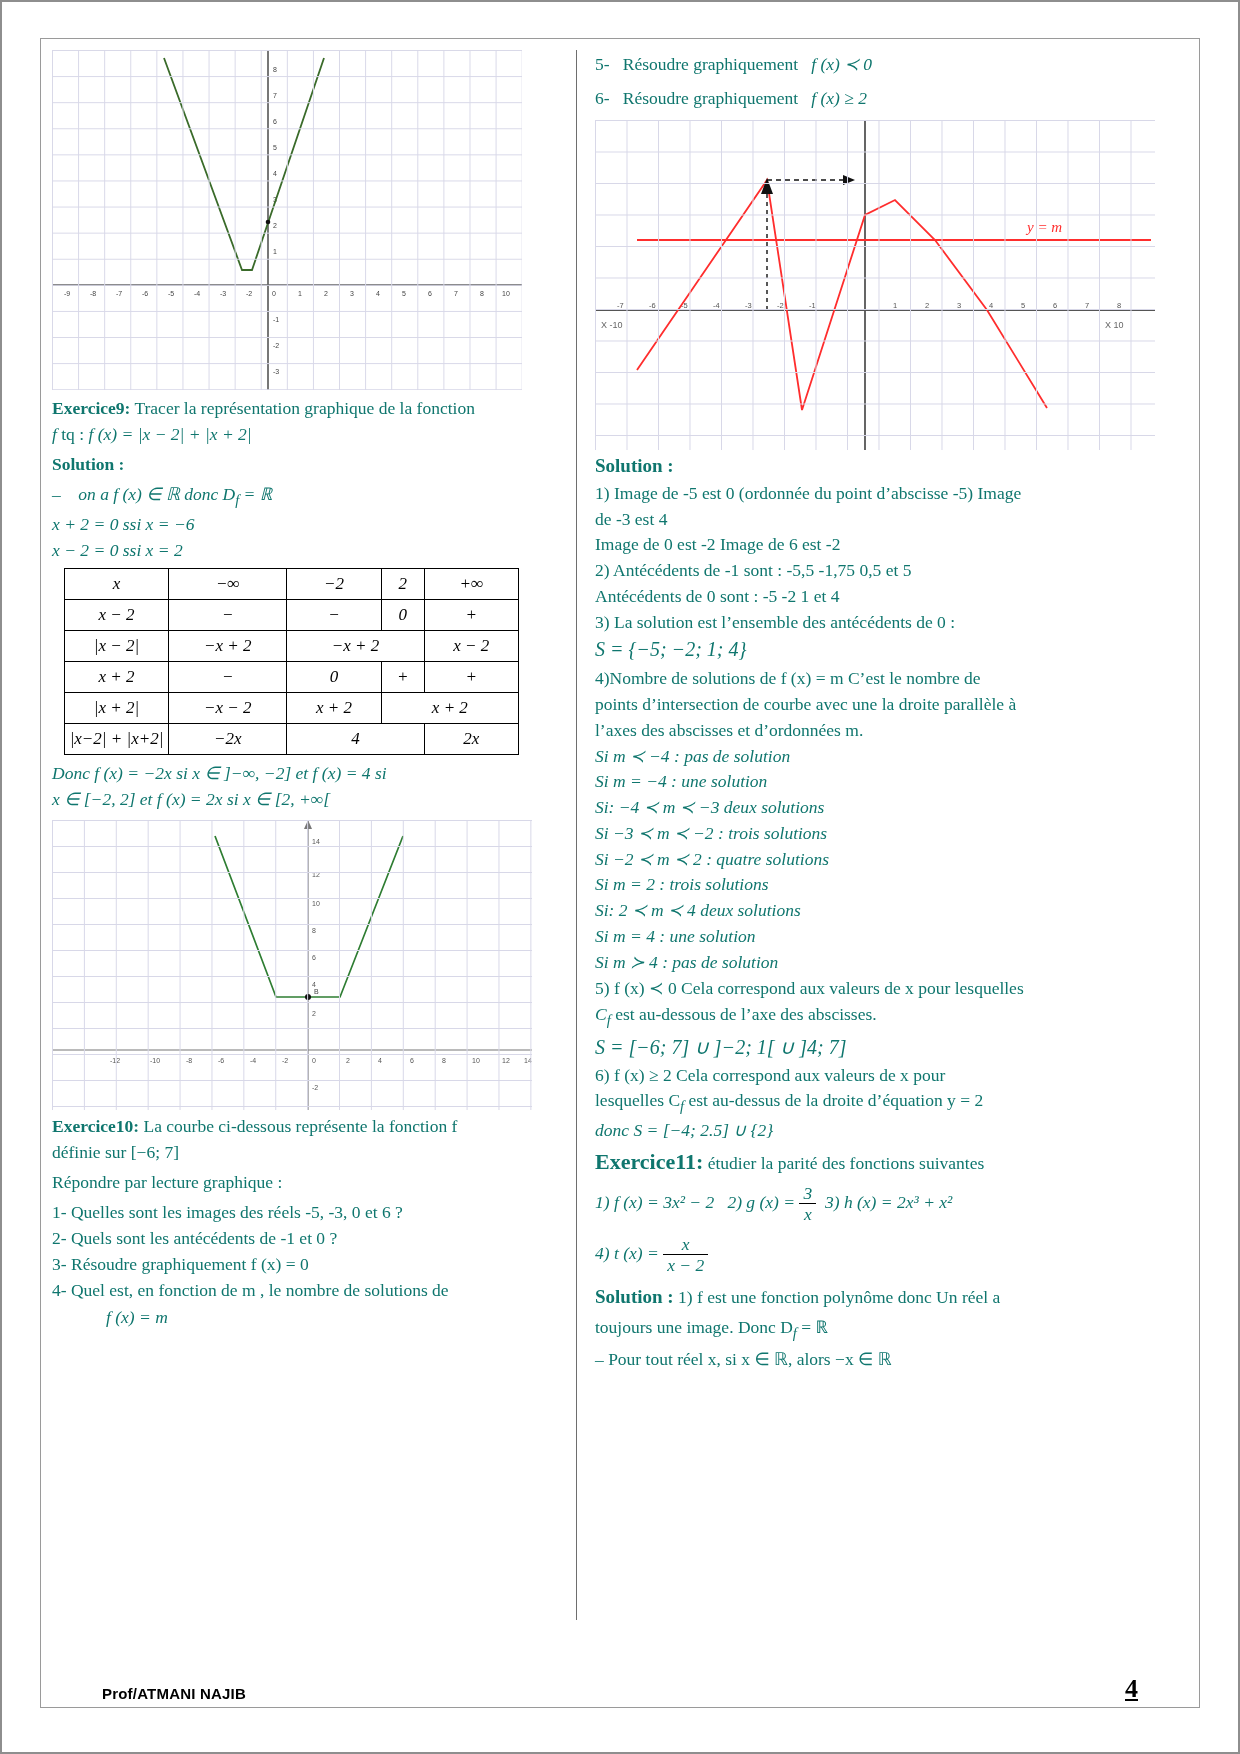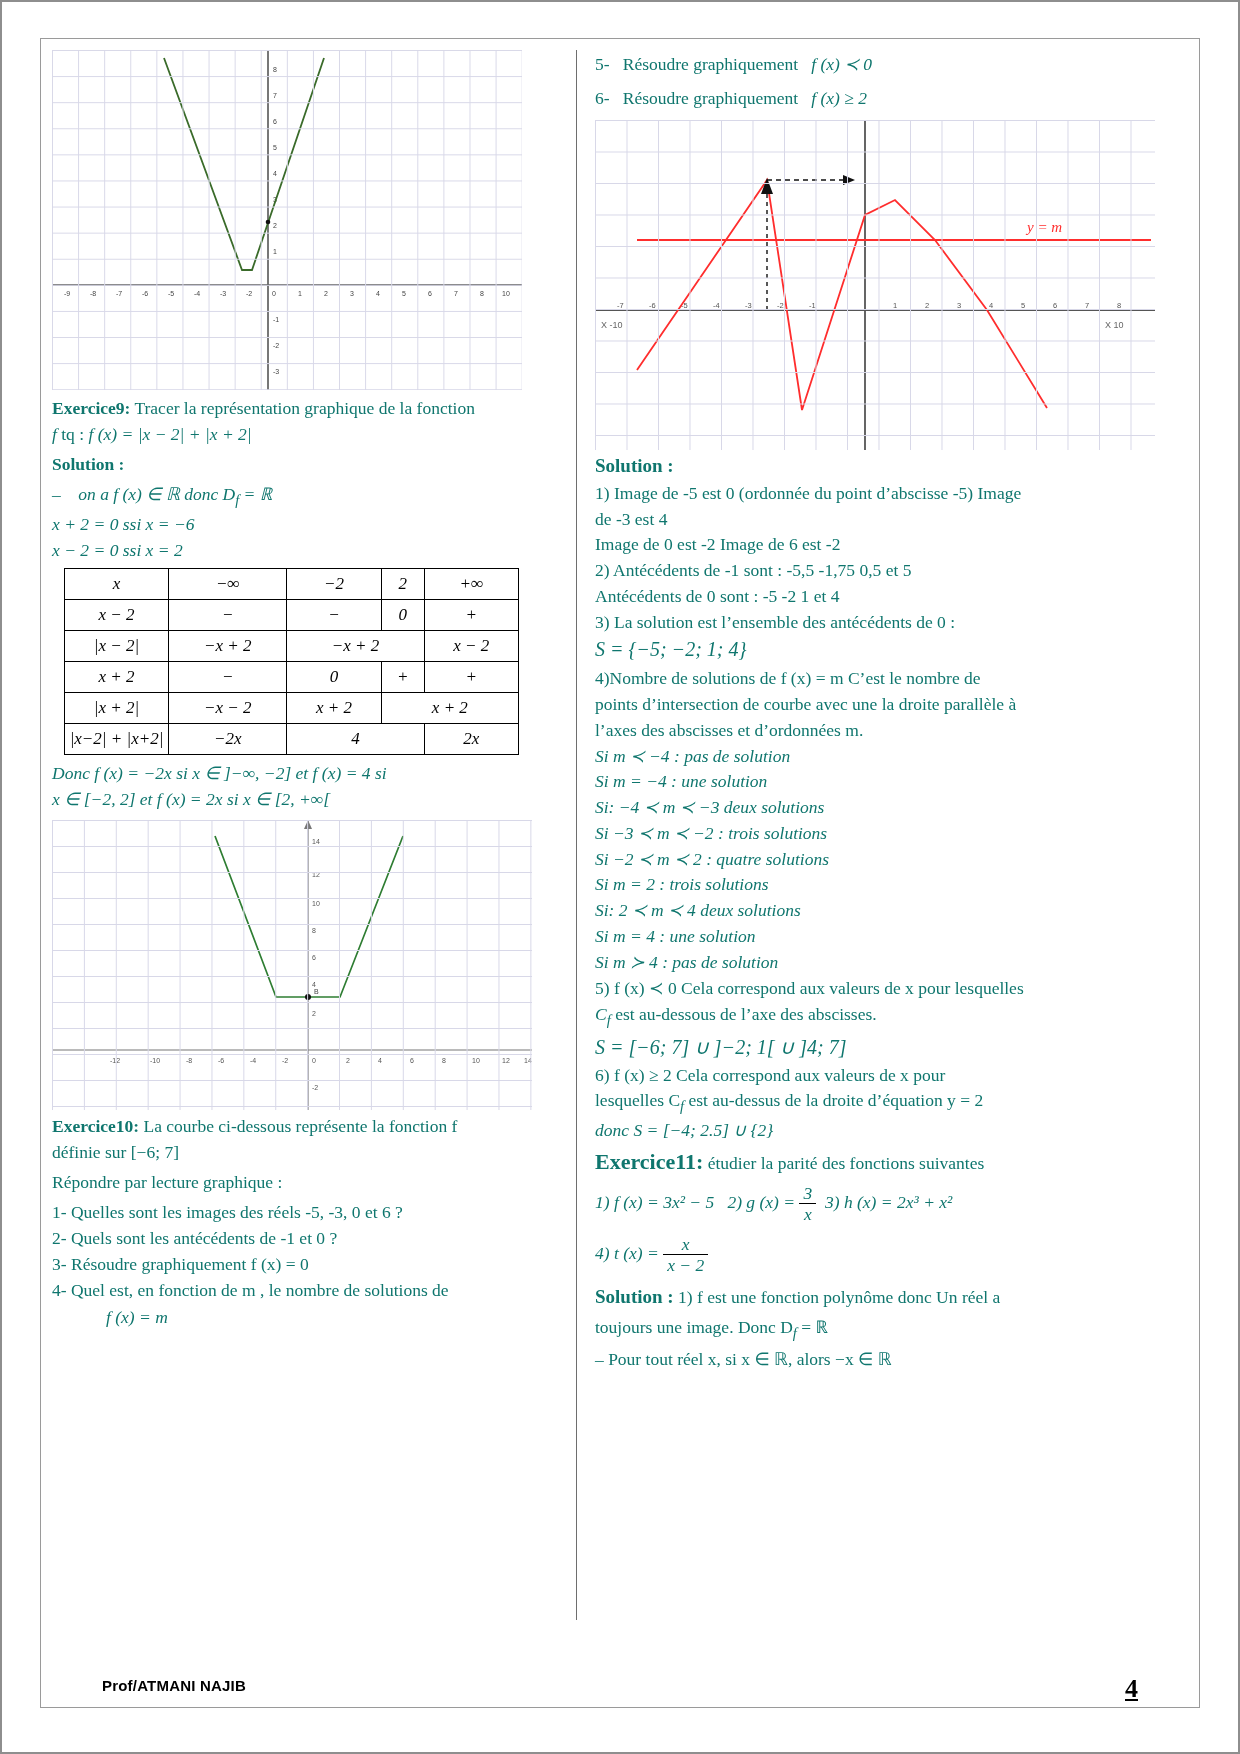--- a/index.html
+++ b/index.html
@@ -48,21 +48,21 @@
   table.vt{border-collapse:collapse;width:455px;margin:6px 0 6px 12px;}
   table.vt td{
     border:1px solid #000;
     text-align:center;
     font-size:17px;
     padding:5px 4px;
     font-style:italic;
     font-family:"Liberation Serif",serif;
   }
   .footer{
-    position:absolute;left:100px;bottom:58px;font-family:"Liberation Sans",sans-serif;
+    position:absolute;left:100px;bottom:50px;font-family:"Liberation Sans",sans-serif;
     font-weight:bold;font-size:15px;letter-spacing:.2px;
   }
   .pagenum{
     position:absolute;right:100px;bottom:48px;font-weight:bold;font-size:26px;
     text-decoration:underline;
   }
   .frac{display:inline-block;vertical-align:middle;text-align:center;font-style:italic;}
   .frac .num{display:block;border-bottom:1px solid #000;padding:0 4px;line-height:1.1;}
   .frac .den{display:block;padding:0 4px;line-height:1.15;}
   .rline{margin:3px 0;font-size:17.5px;}
@@ -338,21 +338,21 @@
         <div class="rline">
           <span>lesquelles  C</span><sub class="mathit">f</sub><span> est au-dessus de la droite d’équation   y = 2</span>
         </div>
         <div class="rline mathit" style="margin:3px 0 6px 0;">donc  S = [−4; 2.5] ∪ {2}</div>
 
         <div class="rline">
           <span class="bold" style="font-size:22px">Exercice11:</span>
           <span>étudier la parité des fonctions suivantes</span>
         </div>
         <div class="rline" style="margin-top:8px;">
-          <span class="mathit">1)  f (x) = 3x² − 5</span>&nbsp;&nbsp;
+          <span class="mathit">1)  f (x) = 3x² − 2</span>&nbsp;&nbsp;
           <span class="mathit">2) g (x) =</span>
           <span class="frac">
             <span class="num">3</span>
             <span class="den">x</span>
           </span>&nbsp;
           <span class="mathit">3) h (x) = 2x³ + x²</span>
         </div>
         <div class="rline" style="margin-top:10px;">
           <span class="mathit">4) t (x) =</span>
           <span class="frac">

